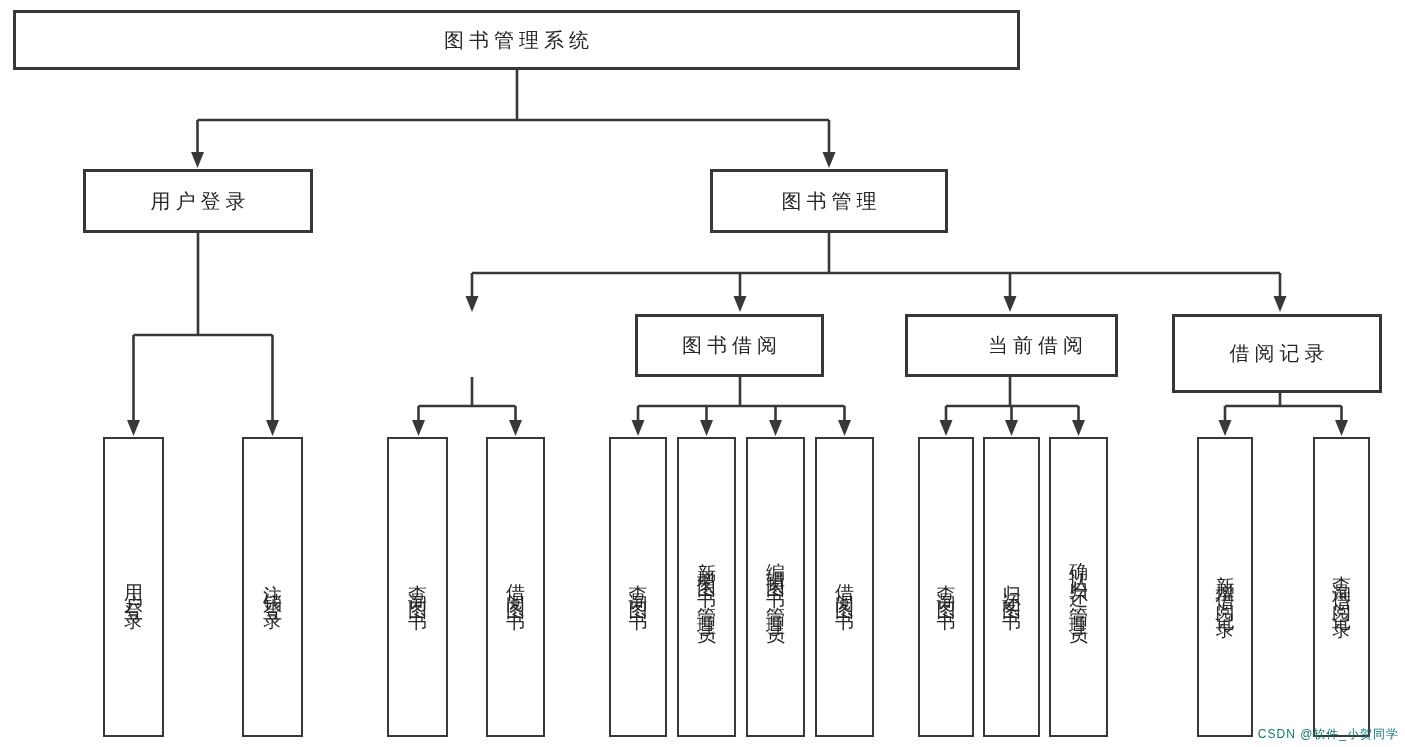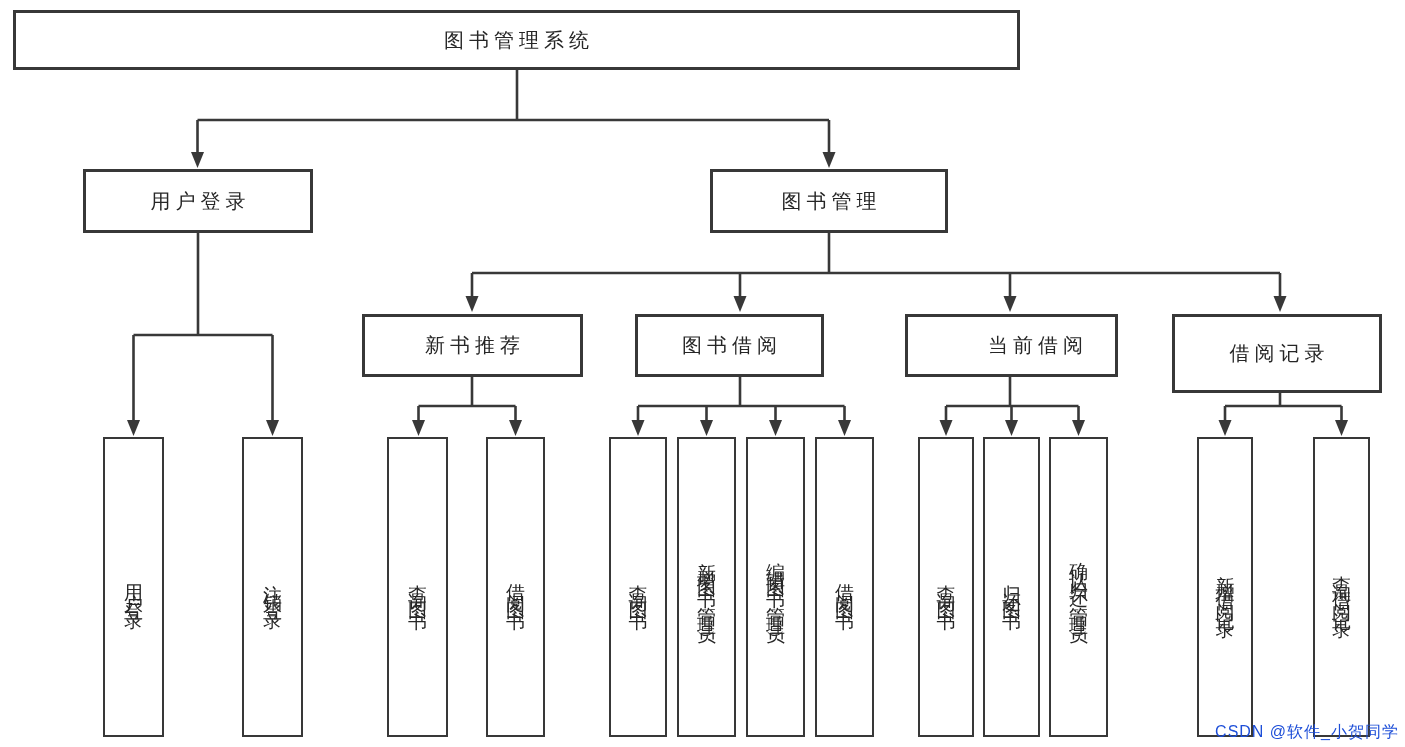--- a/index.html
+++ b/index.html
@@ -41,23 +41,23 @@
     text-orientation: mixed;
     font-size: 19px;
     line-height: 1.05;
     letter-spacing: 9px;
     color: #262626;
   }
   .watermark {
     position: absolute;
     right: 6px;
     bottom: 4px;
-    font-size: 16px;
+    font-size: 12px;
     letter-spacing: 1px;
-    color: #1d4ed8;
+    color: #0f766e;
     z-index: 3;
     white-space: nowrap;
   }
 </style>
 </head>
 <body>
 
 <div class="canvas">
 
   <svg class="wires" viewBox="0 0 1405 747" aria-hidden="true">
@@ -114,23 +114,20 @@
     <span>图书管理系统</span>
   </div>
 
   <div class="node h-node" style="left:83px; top:169px; width:230px; height:64px;">
     <span>用户登录</span>
   </div>
   <div class="node h-node" style="left:710px; top:169px; width:238px; height:64px;">
     <span>图书管理</span>
   </div>
 
-  <div class="node h-node" style="left:362px; top:314px; width:221px; height:63px;">
-    <span>新书推荐</span>
-  </div>
   <div class="node h-node" style="left:635px; top:314px; width:189px; height:63px;">
     <span>图书借阅</span>
   </div>
   <div class="node h-node" style="left:905px; top:314px; width:213px; height:63px;padding-left:48px;">
     <span>当前借阅</span>
   </div>
   <div class="node h-node" style="left:1172px; top:314px; width:210px; height:79px;">
     <span>借阅记录</span>
   </div>
 

